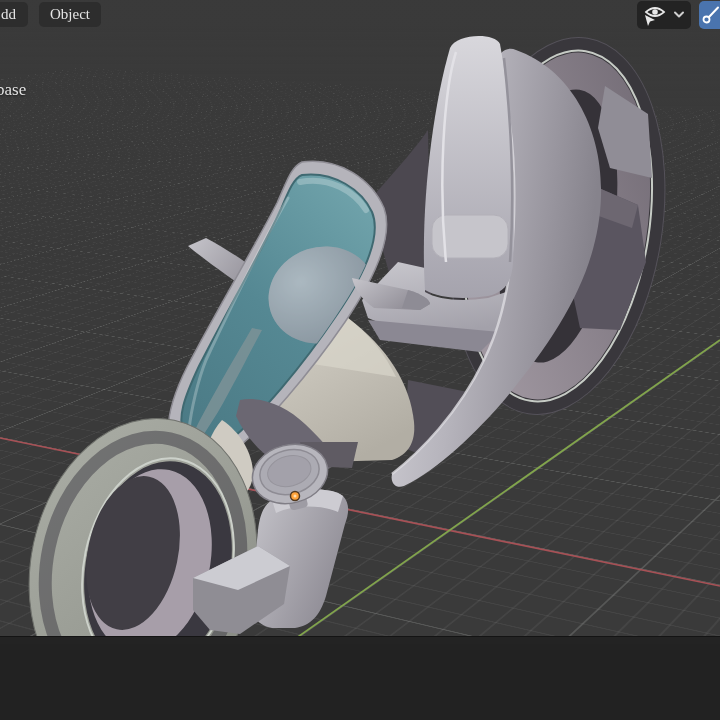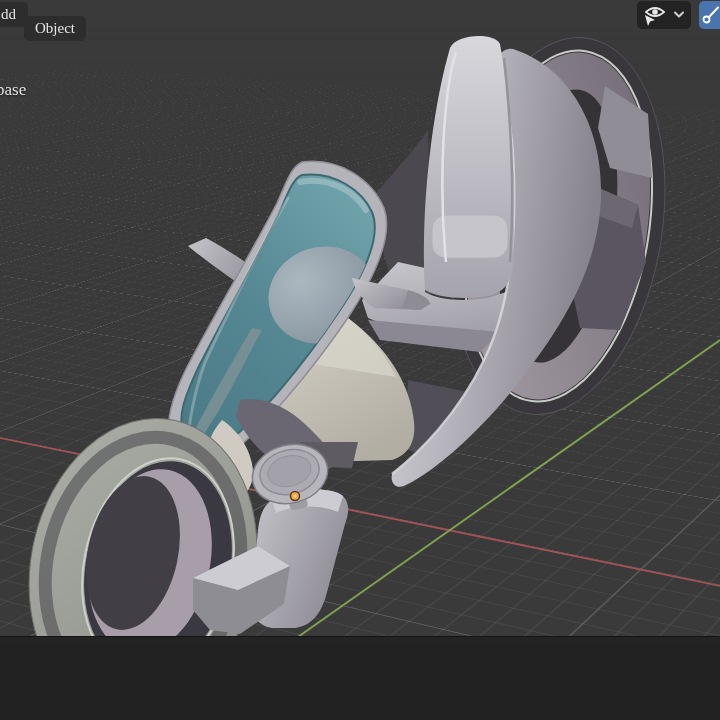--- a/index.html
+++ b/index.html
@@ -24,21 +24,21 @@
     background:linear-gradient(to top, rgba(58,58,58,0) 55%, rgba(58,58,58,0.55) 96%);
   }
   .scene{position:absolute;inset:0;pointer-events:none;}
   
   .pill{
     position:absolute;top:2px;height:25px;border-radius:5px;
     background:var(--c-pill-bg,#2d2d2d);color:var(--c-pill-text,#e6e6e6);
     font-size:15px;line-height:25px;white-space:nowrap;
   }
   .pill-add{left:-19px;padding:0 12px 0 20px;}
-  .pill-object{left:24px;padding:0 11px;margin-top:14px;}
+  .pill-object{left:39px;padding:0 11px;}
   .pill-icons{
     position:absolute;top:1px;left:637px;width:54px;height:28px;border-radius:5px;
     background:var(--c-pill-dark-bg,#232323);display:flex;align-items:center;justify-content:center;
   }
   .pill-gizmo{
     position:absolute;top:1px;left:699px;width:30px;height:28px;border-radius:5px;
     background:var(--c-gizmo-active-bg,#4a74ae);display:flex;align-items:center;
   }
   .obj-label{
     position:absolute;left:-4px;top:80px;font-size:17px;

